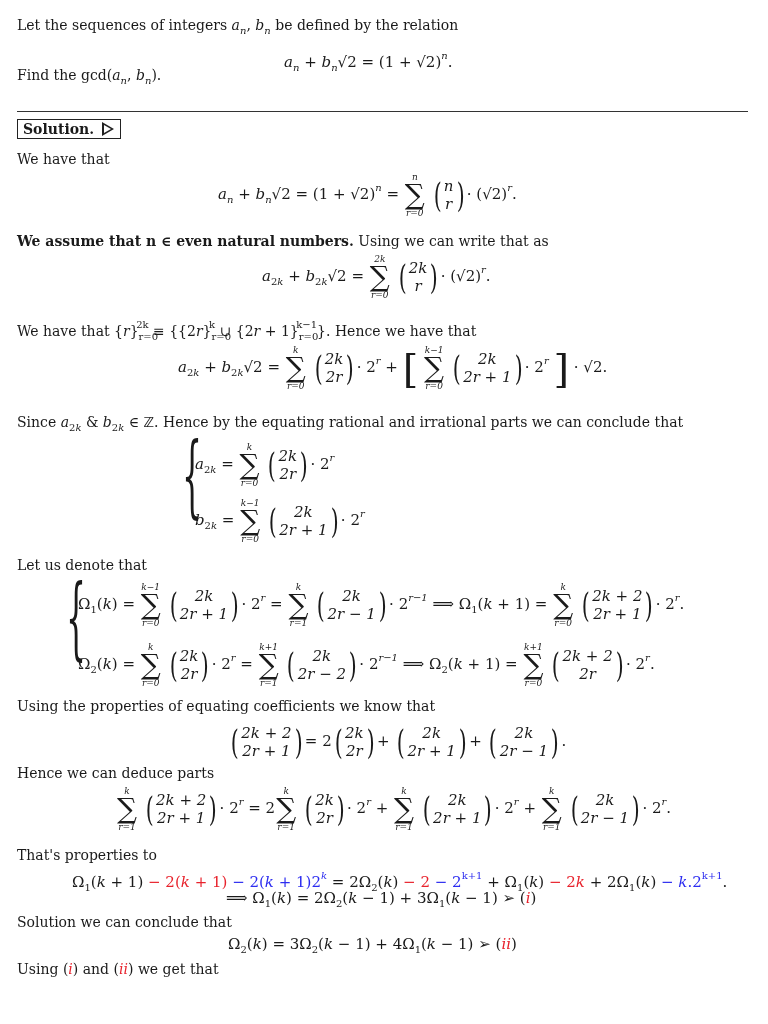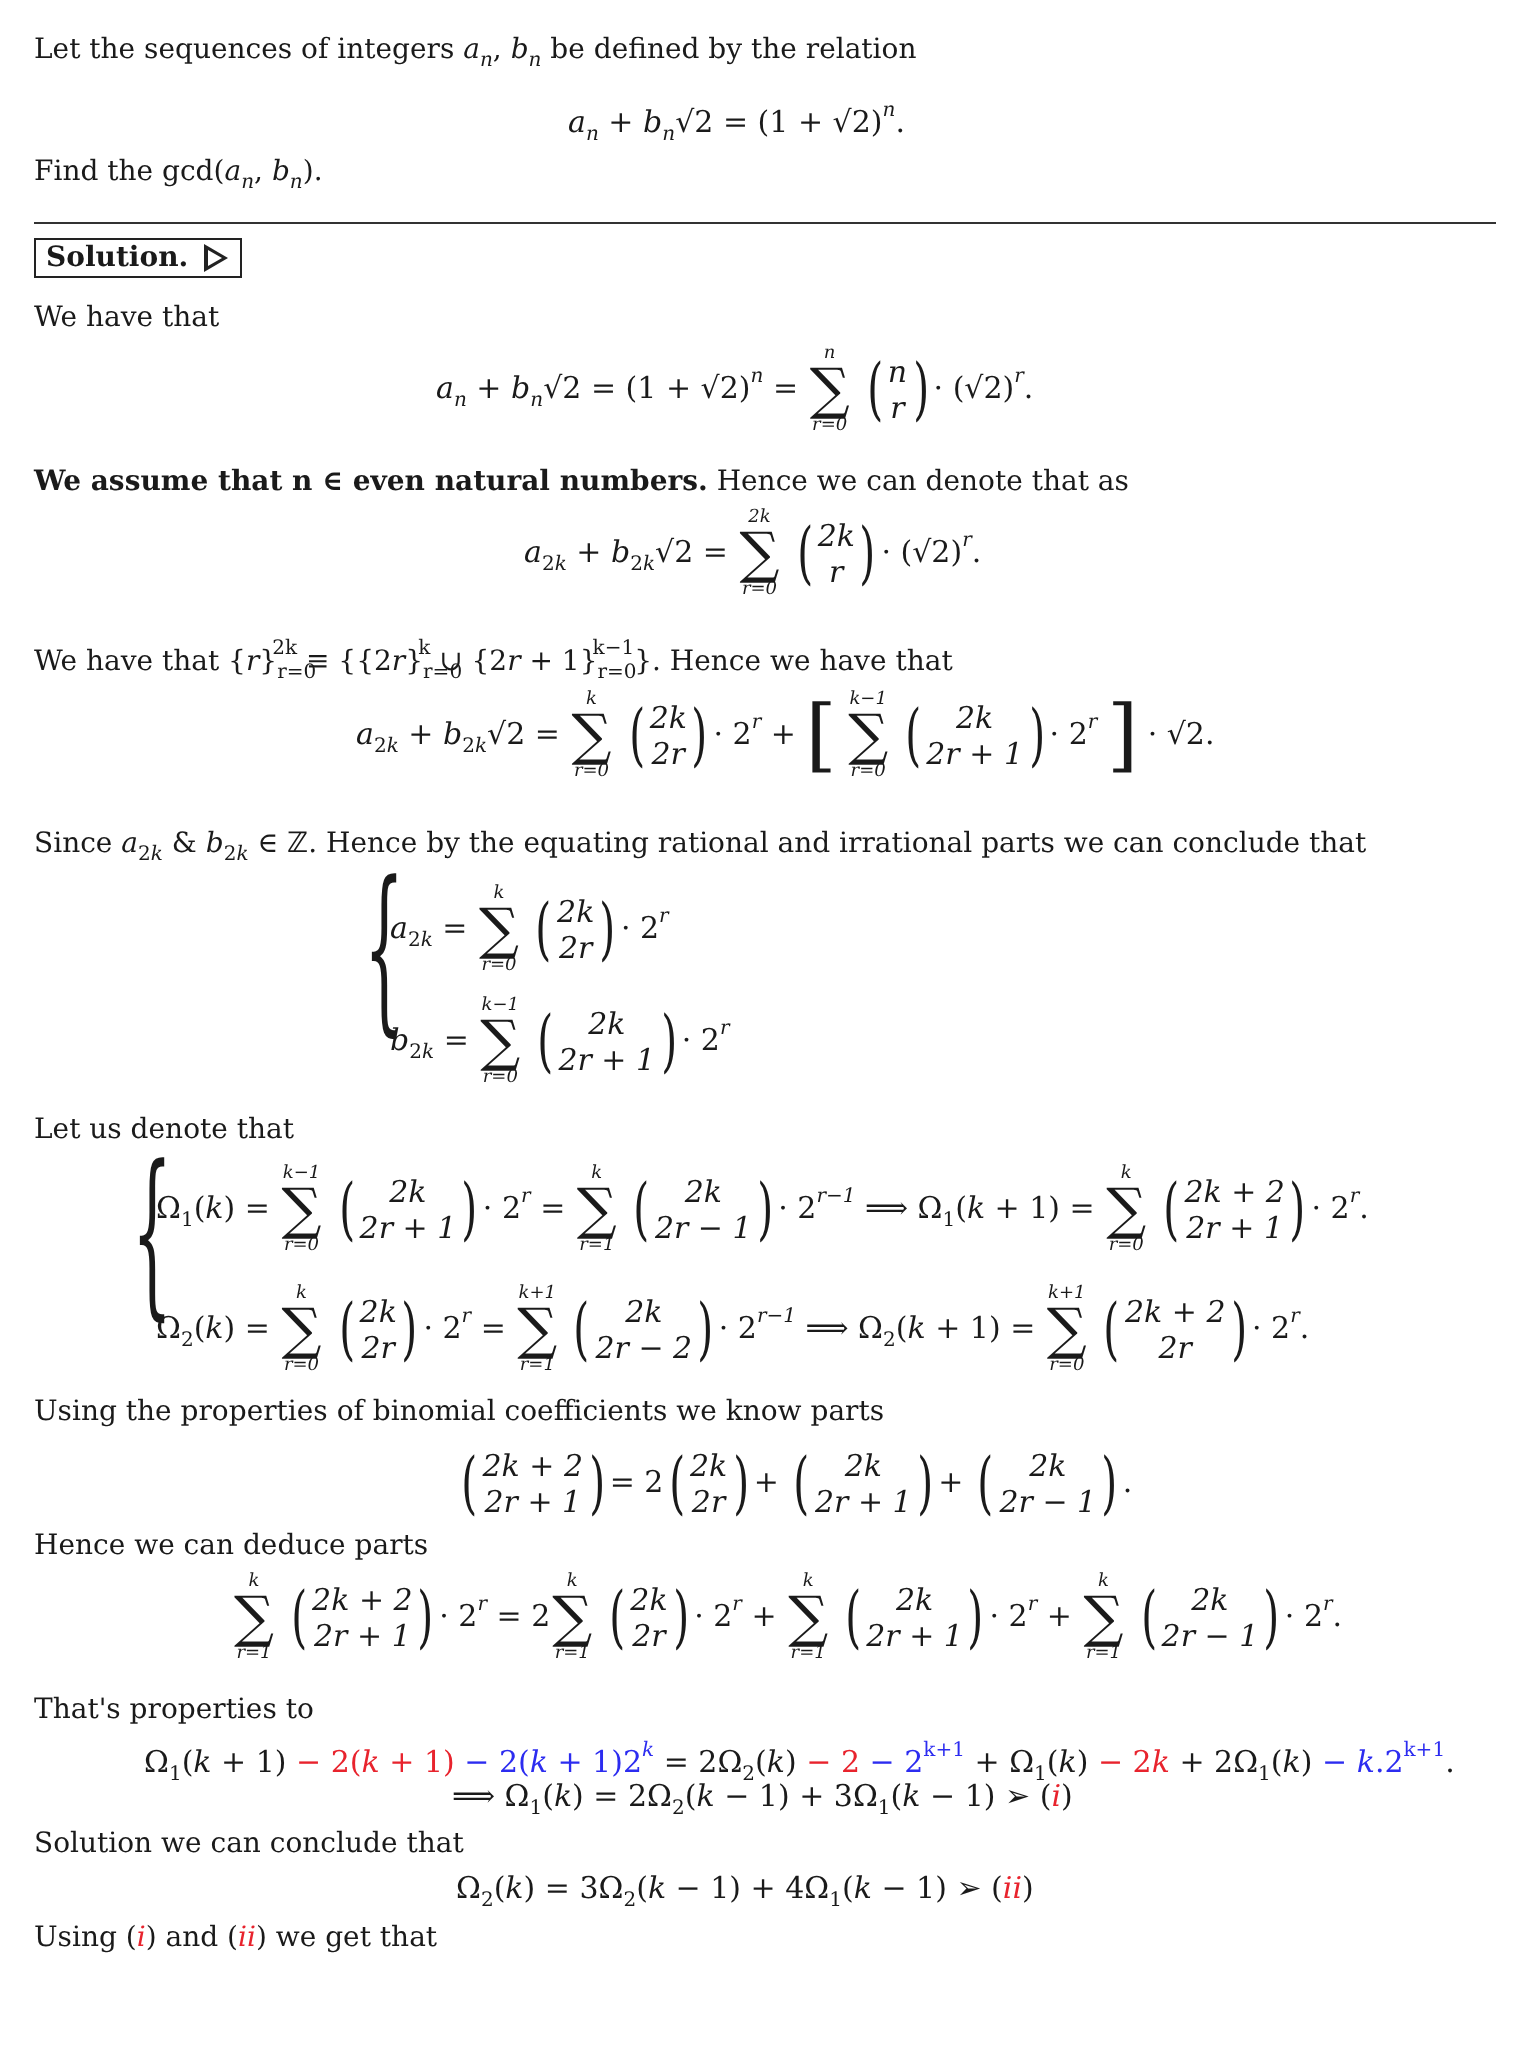--- a/index.html
+++ b/index.html
@@ -32,21 +32,21 @@
   .red { color:#e8232d; }
   .blue { color:#2c2cf0; }
   .bb { font-family:"DejaVu Sans", sans-serif; font-weight:bold; }
   b { font-family:"DejaVu Serif", serif; }
 </style>
 </head>
 <body>
 
 <div class="line" style="top:16px;">Let the sequences of integers <i>a</i><span class="sub it">n</span>, <i>b</i><span class="sub it">n</span> be defined by the relation</div>
 <div class="eq" style="left:284px;top:46px;"><i>a</i><span class="sub it">n</span> + <i>b</i><span class="sub it">n</span>√2 = (1 + √2)<span class="sup it">n</span>.</div>
-<div class="line" style="top:77px;">Find the gcd(<i>a</i><span class="sub it">n</span>, <i>b</i><span class="sub it">n</span>).</div>
+<div class="line" style="top:66px;">Find the gcd(<i>a</i><span class="sub it">n</span>, <i>b</i><span class="sub it">n</span>).</div>
 
 <div class="rule"></div>
 
 <div class="sol-box">
   <span>Solution.</span>
   <span class="tri"></span>
 </div>
 
 <div class="line" style="top:150px;">We have that</div>
 
@@ -60,21 +60,21 @@
   <span class="binom">
       <span class="paren">(</span>
       <span class="col">
         <span>n</span>
         <span>r</span>
       </span>
       <span class="paren">)</span>
     </span>· (√2)<span class="sup it">r</span>.
 </div>
 
-<div class="line" style="top:232px;"><b>We assume that n ∈ even natural numbers.</b> <span>Hence we can denote that as</span></div>
+<div class="line" style="top:232px;"><b>We assume that n ∈ even natural numbers.</b> <span>Using we can write that as</span></div>
 
 <div class="eq" style="left:262px;top:254px;">
   <i>a</i><span class="sub">2<i>k</i></span> + <i>b</i><span class="sub">2<i>k</i></span>√2 =
   <span class="sum">
       <span class="lim">2k</span>
       <span class="sig">∑</span>
       <span class="lim">r=0</span>
     </span>
   <span class="binom">
       <span class="paren">(</span>
@@ -237,21 +237,21 @@
   <span class="binom">
       <span class="paren">(</span>
       <span class="col">
         <span>2k + 2</span>
         <span>2r</span>
       </span>
       <span class="paren">)</span>
     </span>· 2<span class="sup it">r</span>.
 </div>
 
-<div class="line" style="top:697px;">Using the properties of binomial coefficients we know parts</div>
+<div class="line" style="top:697px;">Using the properties of equating coefficients we know that</div>
 
 <div class="eq" style="left:228px;top:724px;">
   <span class="binom">
       <span class="paren">(</span>
       <span class="col">
         <span>2k + 2</span>
         <span>2r + 1</span>
       </span>
       <span class="paren">)</span>
     </span>= 2<span class="binom">

